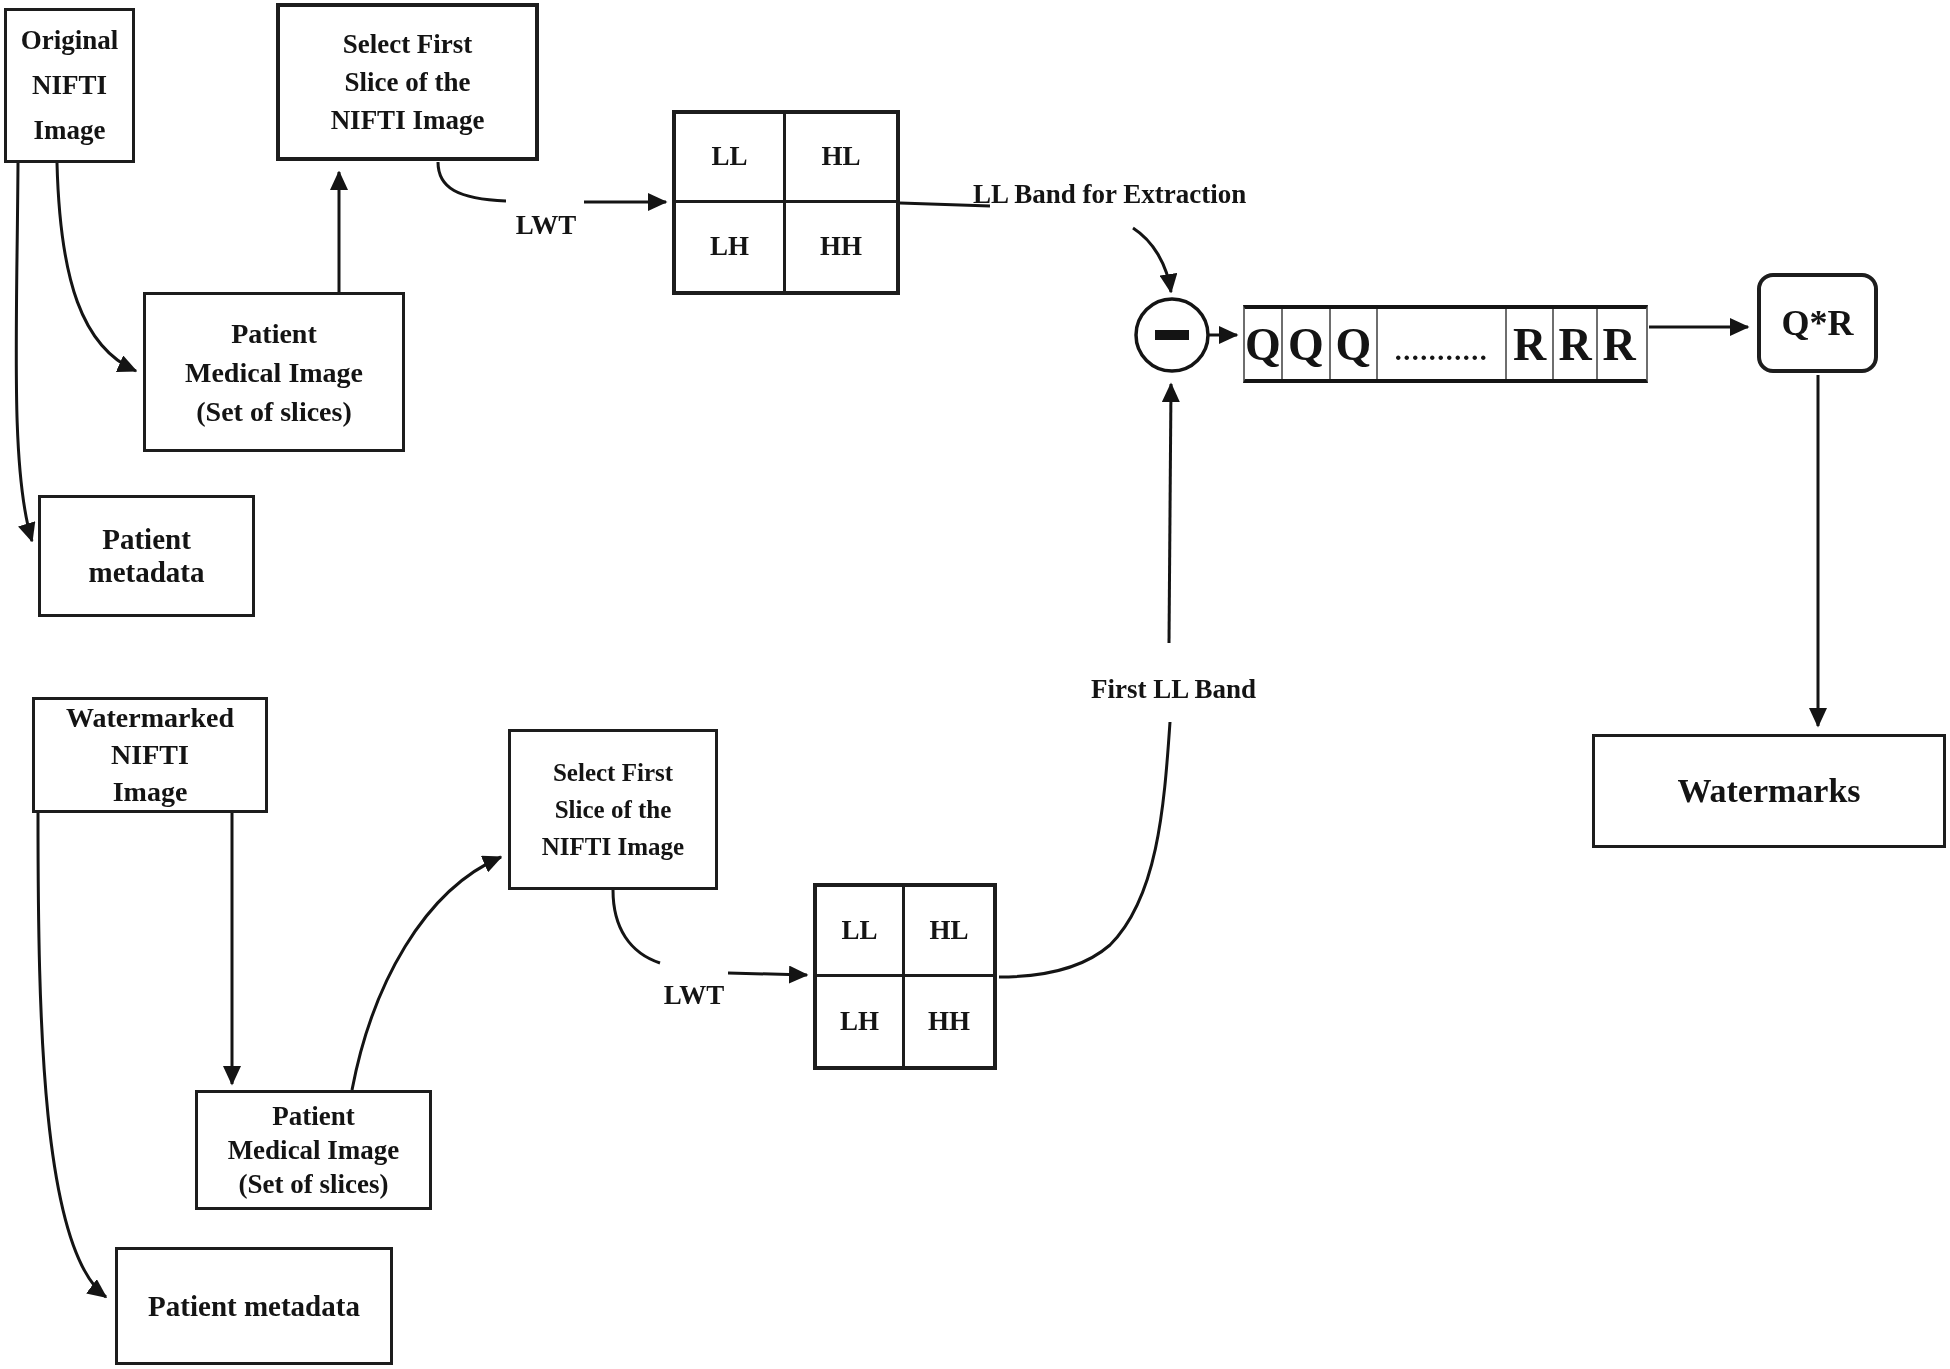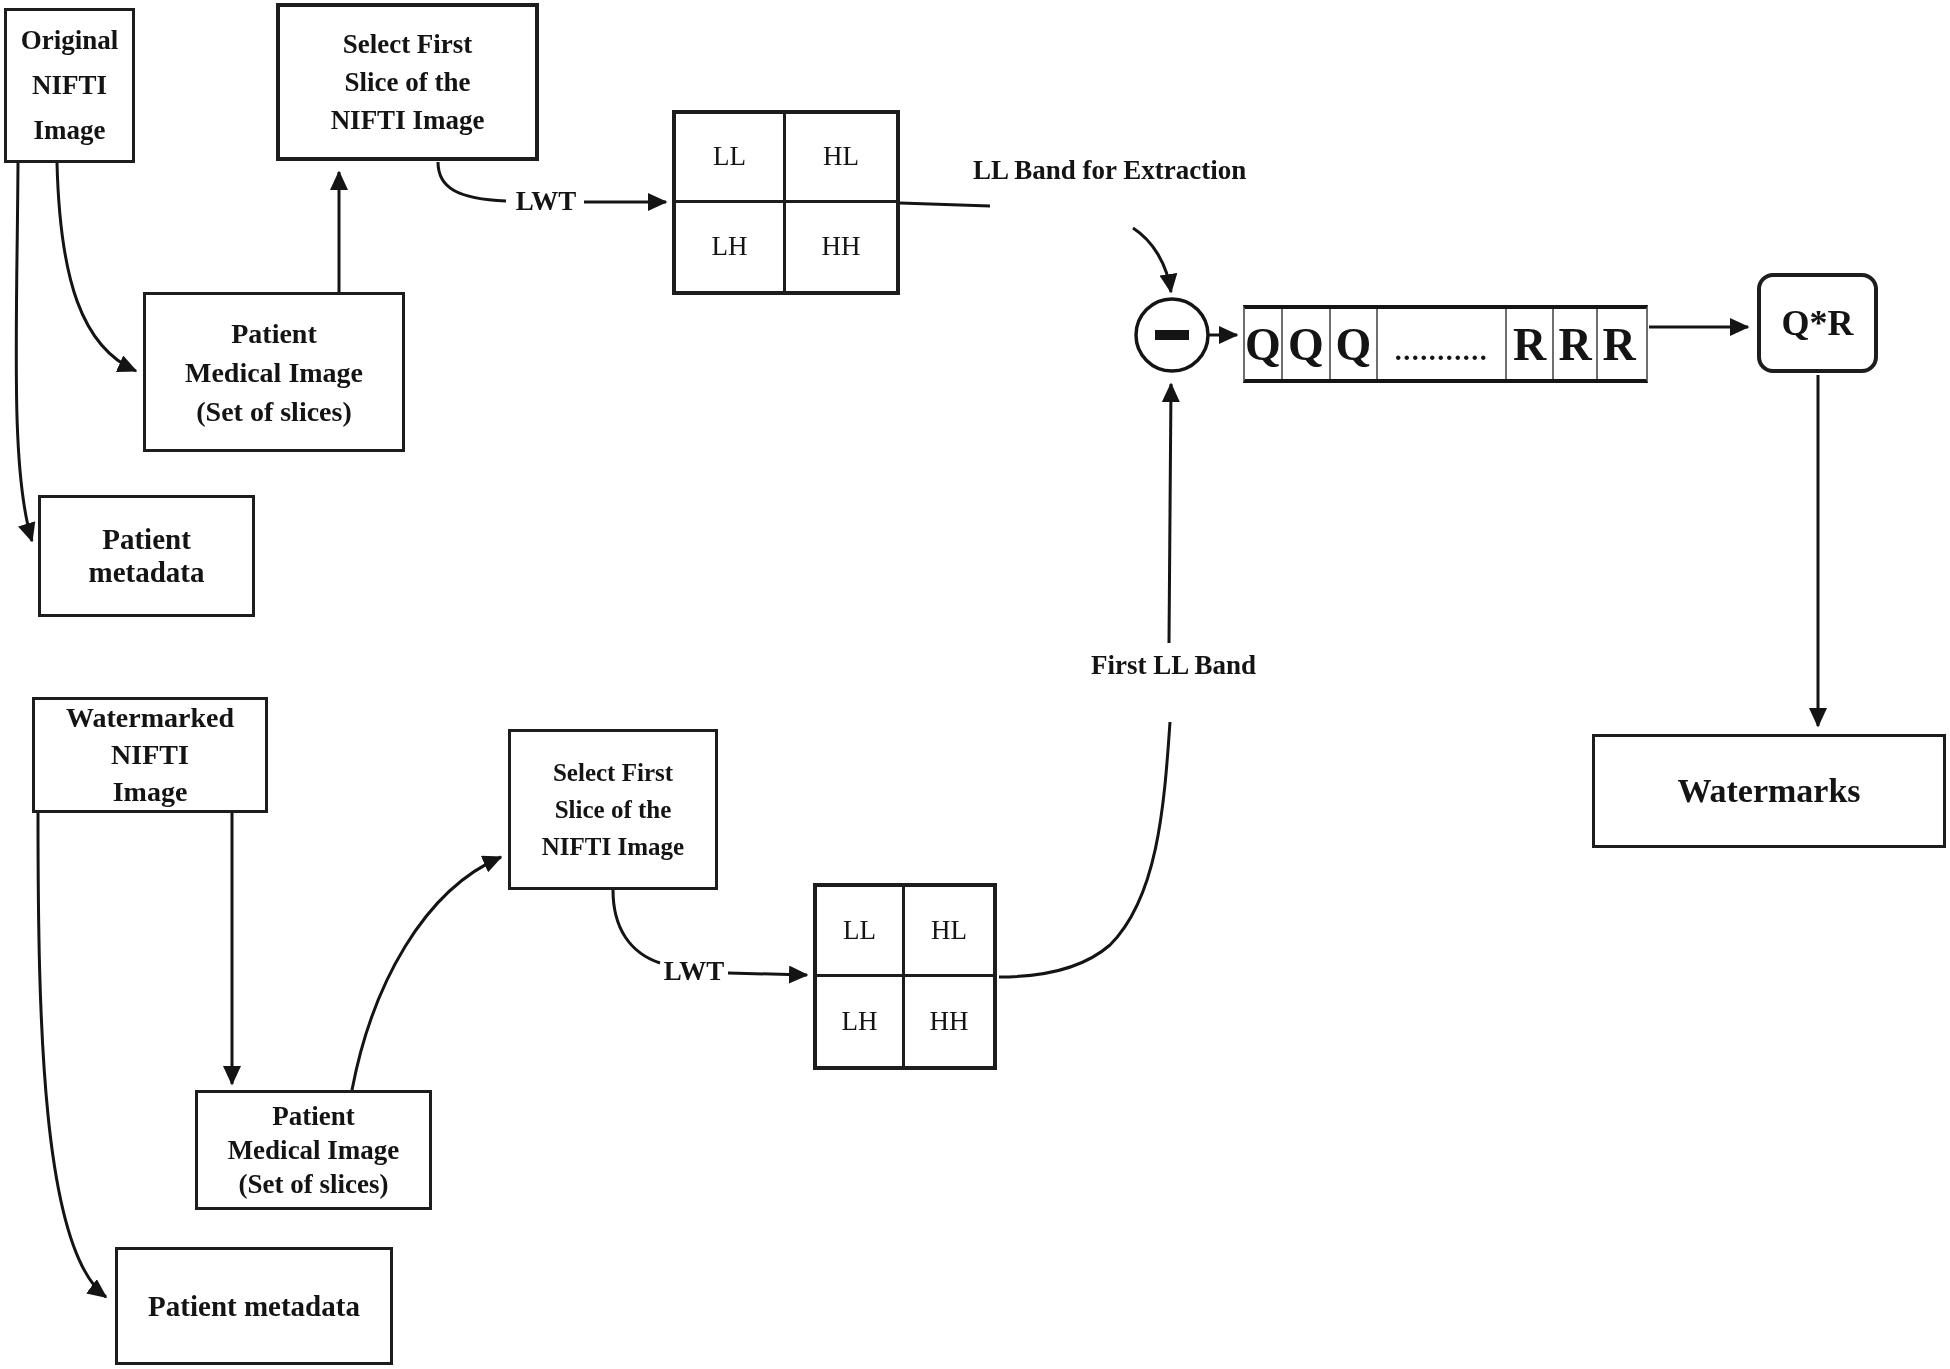--- a/index.html
+++ b/index.html
@@ -8,21 +8,21 @@
     font-family:"Liberation Serif","DejaVu Serif",serif;color:#141414;overflow:hidden;
   }
   svg.wires{position:absolute;left:0;top:0;width:1950px;height:1369px;pointer-events:none;}
   .bx{
     position:absolute;box-sizing:border-box;border:3px solid #1d1d1d;background:#ffffff;
     display:flex;flex-direction:column;align-items:center;justify-content:center;
     text-align:center;font-weight:700;
   }
   .bx span{display:block;}
   .lbl{
-    position:absolute;font-weight:700;text-align:center;white-space:nowrap;
+    position:absolute;font-weight:700;text-align:center;white-space:nowrap;margin-top:24px;
   }
   
   #b-orig      {left:4px;   top:8px;   width:131px;height:155px;font-size:27px;line-height:45px;}
   #b-sel-top   {left:276px; top:3px;   width:263px;height:158px;font-size:27px;line-height:38px;border-width:4px;}
   #b-med-top   {left:143px; top:292px; width:262px;height:160px;font-size:28px;line-height:39px;}
   #b-meta-top  {left:38px;  top:495px; width:217px;height:122px;font-size:29px;}
   #b-water     {left:32px;  top:697px; width:236px;height:116px;font-size:28px;line-height:36px;justify-content:space-between;}
   #b-sel-bot   {left:508px; top:729px; width:210px;height:161px;font-size:25px;line-height:37px;}
   #b-med-bot   {left:195px; top:1090px;width:237px;height:120px;font-size:27px;line-height:34px;}
   #b-meta-bot  {left:115px; top:1247px;width:278px;height:118px;font-size:29px;}
@@ -30,21 +30,21 @@
   #b-marks     {left:1592px;top:734px; width:354px;height:114px;font-size:34px;}
   
   #l-lwt-top   {left:508px; top:186px; width:76px; font-size:27px;}
   #l-lwt-bot   {left:656px; top:956px; width:76px; font-size:27px;}
   #l-llband    {left:973px; top:152px; width:180px;font-size:27px;line-height:37px;}
   #l-selband   {left:1091px;top:646px; width:160px;font-size:27px;line-height:38px;}
   
   .wgrid{position:absolute;box-sizing:border-box;border:4px solid #1d1d1d;background:#fff;
          display:grid;grid-template-columns:1fr 1fr;grid-template-rows:1fr 1fr;}
   .wgrid .cell{display:flex;align-items:center;justify-content:center;
-               font-size:27px;font-weight:400;box-sizing:border-box;}
+               font-size:27px;font-weight:700;box-sizing:border-box;}
   .wgrid .cell:nth-child(1){border-right:3px solid #1d1d1d;border-bottom:3px solid #1d1d1d;}
   .wgrid .cell:nth-child(2){border-bottom:3px solid #1d1d1d;}
   .wgrid .cell:nth-child(3){border-right:3px solid #1d1d1d;}
   #grid-top{left:672px;top:110px;width:228px;height:185px;}
   #grid-bot{left:813px;top:883px;width:184px;height:187px;}
   
   #seq{
     position:absolute;left:1243px;top:305px;width:405px;height:78px;box-sizing:border-box;
     border-top:4px solid #141414;border-bottom:4px solid #141414;
     border-left:2px solid #6e6e6e;border-right:2px solid #6e6e6e;

